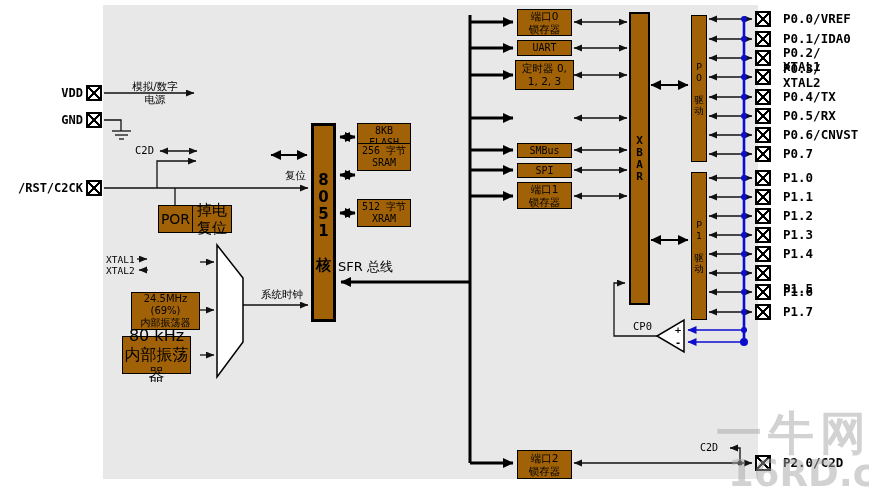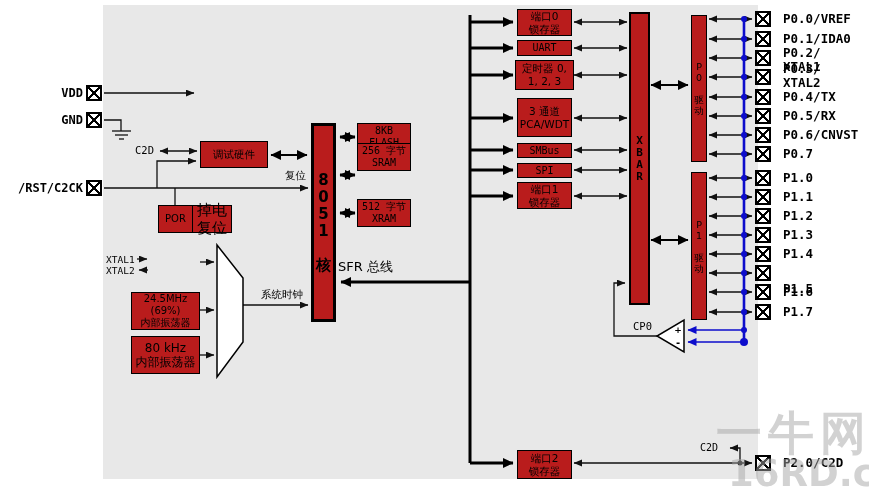--- a/index.html
+++ b/index.html
@@ -5,21 +5,21 @@
   html,body{margin:0;padding:0;background:#fff;}
   .stage{position:relative;width:869px;height:487px;background:#fff;overflow:hidden;
          font-family:"DejaVu Sans","Liberation Sans",sans-serif;color:#000;}
   .bg{position:absolute;left:103px;top:5px;width:655px;height:474px;background:#e8e8e8;}
   svg.wires{position:absolute;left:0;top:0;pointer-events:none;}
   .w{stroke:#111;stroke-width:1.3;fill:none;}
   .wt{stroke:#000;stroke-width:3;fill:none;}
   .wm{stroke:#000;stroke-width:2.2;fill:none;}
   .wb{stroke:#0d0dcc;stroke-width:2.6;fill:none;}
   .wb2{stroke:#0d0dcc;stroke-width:1.6;fill:none;}
-  .box{position:absolute;background:#b91c1c;border:1px solid #000;display:flex;align-items:center;
+  .box{position:absolute;background:#a16207;border:1px solid #000;display:flex;align-items:center;
        justify-content:center;text-align:center;white-space:pre-line;
        font-size:10.5px;line-height:1.2;}
   .lbl{position:absolute;white-space:pre-line;font-size:10.5px;line-height:13px;text-align:center;}
   .mono{font-family:"DejaVu Sans Mono","Liberation Mono",monospace;}
   .pinbox{position:absolute;width:12px;height:12px;border:2.5px solid #000;background:
      linear-gradient(to top right,transparent calc(50% - 1.2px),#000 calc(50% - 1.2px),#000 calc(50% + 1.2px),transparent calc(50% + 1.2px)),
      linear-gradient(to bottom right,transparent calc(50% - 1.2px),#000 calc(50% - 1.2px),#000 calc(50% + 1.2px),transparent calc(50% + 1.2px)),
      #fff;}
   .pinlabel{position:absolute;left:783px;height:16px;line-height:16px;font-weight:bold;
      font-family:"DejaVu Sans Mono","Liberation Mono",monospace;font-size:12.5px;white-space:pre-line;}
@@ -142,57 +142,56 @@
     <text x="678" y="346" font-size="10" text-anchor="middle" font-weight="bold">-</text>
   </svg>
 
   <div class="leftlabel" style="top:85px">VDD</div>
   <div class="pinbox" style="left:86px;top:84.5px"></div>
   <div class="leftlabel" style="top:112px">GND</div>
   <div class="pinbox" style="left:86px;top:111.5px"></div>
   <div class="leftlabel" style="top:180px">/RST/C2CK</div>
   <div class="pinbox" style="left:86px;top:179.5px"></div>
 
+  <div class="lbl" style="left:117px;top:80px;width:76px">模拟/数字
+电源</div>
   <div class="lbl mono" style="left:135px;top:144px;font-size:10.5px">C2D</div>
   <div class="lbl" style="left:285px;top:169px">复位</div>
   <div class="lbl mono" style="left:106px;top:253px;font-size:9.5px">XTAL1</div>
   <div class="lbl mono" style="left:106px;top:264px;font-size:9.5px">XTAL2</div>
   <div class="lbl" style="left:261px;top:288px">系统时钟</div>
   <div class="lbl" style="left:338px;top:260px;font-size:13px;font-weight:normal">SFR 总线</div>
   <div class="lbl mono" style="left:633px;top:320px">CP0</div>
   <div class="lbl mono" style="left:700px;top:441px;font-size:10px">C2D</div>
 
-  <div class="box" style="left:200px;top:141px;width:66px;height:25px">调试硬件</div>
-  <div class="box" style="left:158px;top:205px;width:33px;height:26px;font-size:10px">POR</div>
+  <div class="box" style="left:158px;top:205px;width:33px;height:26px;font-size:14px">POR</div>
   <div class="box" style="left:192px;top:205px;width:38px;height:26px;font-size:15px">掉电
 复位</div>
   <div class="box" style="left:131px;top:292px;width:67px;height:36px;font-size:10px">24.5MHz (69%)
 内部振荡器</div>
-  <div class="box" style="left:131px;top:336px;width:67px;height:36px;font-size:12px">80 kHz
+  <div class="box" style="left:122px;top:336px;width:67px;height:36px;font-size:16px">80 kHz
 内部振荡器</div>
 
   <div class="box" style="left:311px;top:123px;width:19px;height:193px;border-width:3px;font-size:15px;font-weight:bold;line-height:17px">8
 0
 5
 1
 
 核</div>
   <div class="box mono" style="left:357px;top:123px;width:52px;height:25px;font-size:10px">8KB FLASH</div>
   <div class="box mono" style="left:357px;top:143px;width:52px;height:26px;font-size:10px">256 字节
 SRAM</div>
   <div class="box mono" style="left:357px;top:199px;width:52px;height:26px;font-size:10px">512 字节
 XRAM</div>
 
   <div class="box" style="left:517px;top:9px;width:53px;height:25px">端口0
 锁存器</div>
   <div class="box mono" style="left:517px;top:40px;width:53px;height:14px;font-size:10px">UART</div>
   <div class="box" style="left:515px;top:60px;width:57px;height:28px">定时器 0,
 1, 2, 3</div>
-  <div class="box" style="left:517px;top:98px;width:53px;height:37px">3 通道
-PCA/WDT</div>
   <div class="box mono" style="left:517px;top:143px;width:53px;height:13px;font-size:10px">SMBus</div>
   <div class="box mono" style="left:517px;top:163px;width:53px;height:13px;font-size:10px">SPI</div>
   <div class="box" style="left:517px;top:182px;width:53px;height:25px">端口1
 锁存器</div>
   <div class="box" style="left:517px;top:450px;width:53px;height:27px">端口2
 锁存器</div>
 
   <div class="box mono" style="left:629px;top:12px;width:17px;height:289px;border-width:2px;font-size:11px;font-weight:bold;line-height:12px">X
 B
 A

